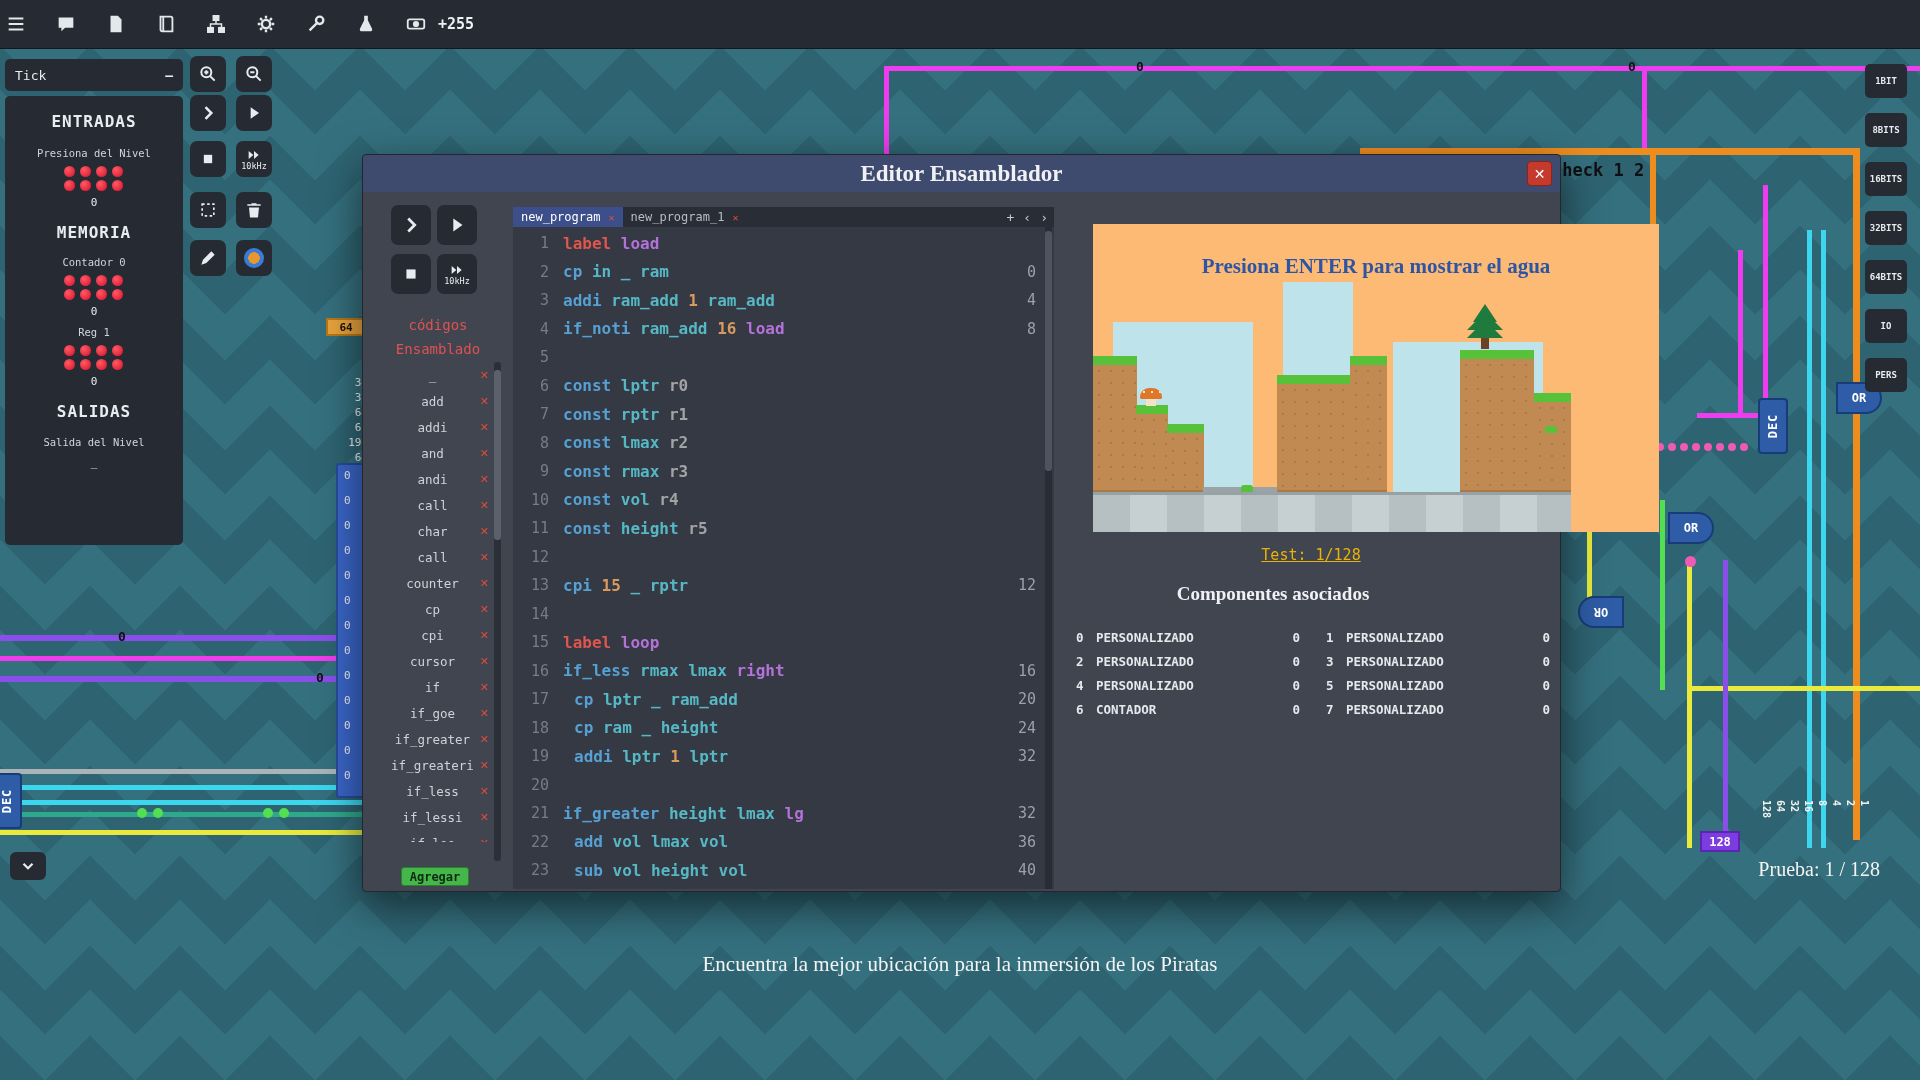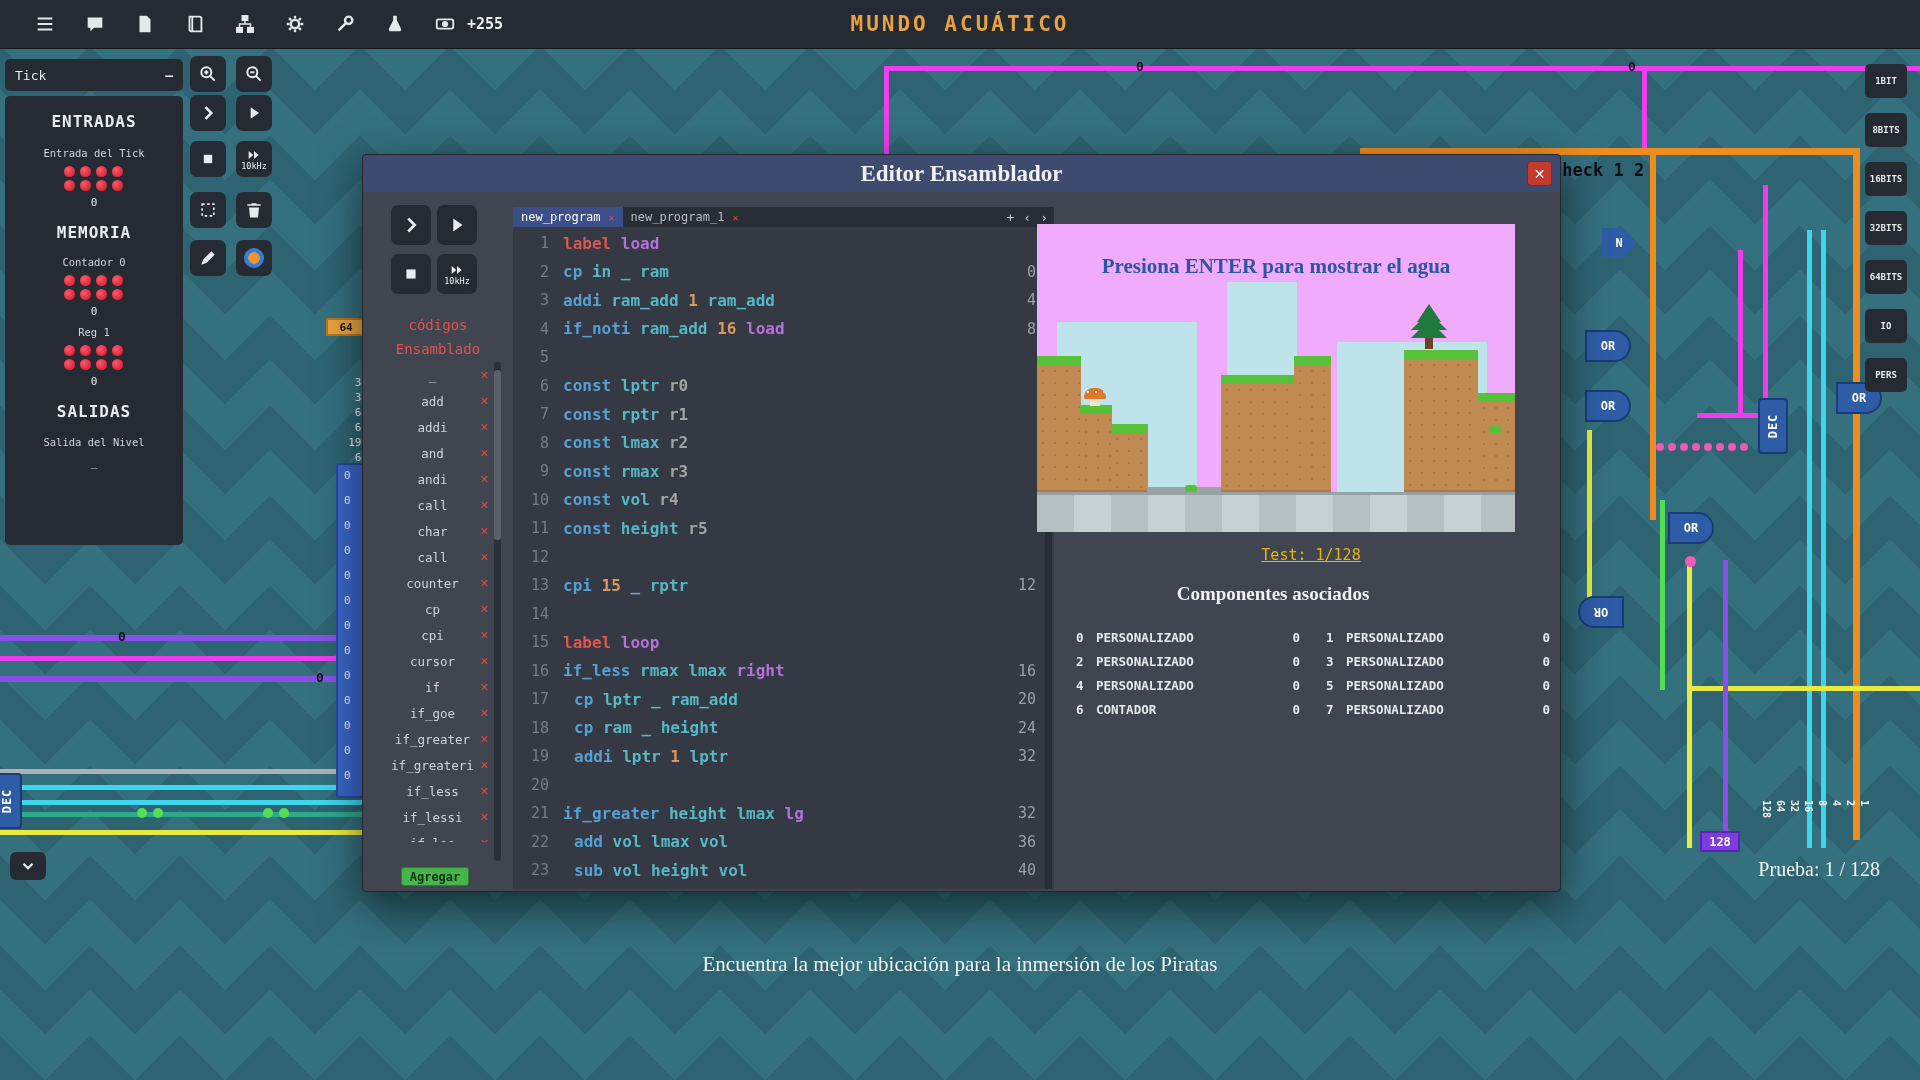--- a/index.html
+++ b/index.html
@@ -42,21 +42,21 @@
               font:bold 11px "DejaVu Sans Mono",monospace; display:flex; align-items:center; justify-content:center; }
   #mem-values { position:absolute; left:4px; top:58px; width:38px; text-align:right; }
   .mem-val { color:#eef1f4; font:11px "DejaVu Sans Mono",monospace; height:15px; }
   #mem-panel { position:absolute; left:10px; top:145px; width:52px; height:335px; background:#3a66c8;
                border:2px solid #284a9a; border-radius:3px; padding:4px 0 0 6px; }
   .mem-zero { color:#eef1f4; font:11px "DejaVu Sans Mono",monospace; height:25px; }
 
   
   #topbar { position:absolute; left:0; top:0; width:1920px; height:49px; background:#262b33;
             border-bottom:1px solid #14171c; z-index:60; display:flex; align-items:center; }
-  #topbar-icons { display:flex; align-items:center; gap:26px; padding-left:33px; }
+  #topbar-icons { display:flex; align-items:center; gap:26px; padding-left:4px; }
   .tb-icon { width:24px; height:24px; display:flex; align-items:center; justify-content:center; }
   .tb-icon svg { width:22px; height:22px; }
   #coin-amount { color:#eef1f4; font:bold 15px "DejaVu Sans Mono",monospace; margin-left:-16px; }
   #game-title { position:absolute; left:0; right:0; text-align:center; color:#e8a33d;
                 font:bold 21px "DejaVu Sans Mono",monospace; letter-spacing:3px; pointer-events:none; }
   #scores { position:absolute; right:10px; top:5px; text-align:right;
             font:bold 13px "DejaVu Sans Mono",monospace; color:#e2e6ea; line-height:20px; }
   #scores .row { display:flex; align-items:center; justify-content:flex-end; gap:6px; }
   .score-gates { color:#e8a33d; }
   .score-delay { color:#8f93e8; }
@@ -143,21 +143,21 @@
   .tk-kw  { color:#56a0d3; }
   .tk-op  { color:#56b8c4; }
   .tk-num { color:#d99a5b; }
   .tk-reg { color:#a3a3a3; }
   .tk-lkw { color:#e0564f; }
   .tk-lbl { color:#b472d8; }
   #code-scroll { position:absolute; left:682px; top:72px; width:7px; height:662px; background:#282c34; }
   #code-thumb { position:absolute; left:0; top:4px; width:7px; height:240px; background:#4e545e; border-radius:3px; }
 
   
-  #preview { position:absolute; left:674px; top:69px; width:478px; height:308px; background:#f0abfc; overflow:hidden; }
+  #preview { position:absolute; left:730px; top:69px; width:566px; height:308px; background:#fdba74; overflow:hidden; }
   .sil { position:absolute; background:#bfe3eb; }
   #preview-msg { position:absolute; left:0; right:0; top:30px; text-align:center; color:#2d55a5;
                  font:bold 21px "Liberation Serif",serif; z-index:5; }
   .stone-base { position:absolute; left:0; bottom:0; width:478px; height:40px; z-index:1;
                 background:repeating-linear-gradient(90deg,#b6bfc1 0 37px,#c6cfd1 37px 74px);
                 border-top:3px solid #98a1a4; }
   .dirt { position:absolute; bottom:40px; background:#c08a52; border-top:9px solid #57c13a;
           box-shadow:inset 0 9px 0 rgba(63,158,38,.0), inset 0 -2px 0 #a9794a; z-index:2;
           background-image:radial-gradient(#ab7a47 14%,transparent 15%); background-size:12px 12px; }
   .stone-col { position:absolute; bottom:40px; background:#c6cfd1; border-top:5px solid #9aa3a6; z-index:2;
@@ -354,30 +354,29 @@
           </svg>
         </span>
       <span class="tb-icon">
           <svg viewBox="0 0 24 24" fill="none" stroke="#e4e8ec" stroke-width="2">
             <rect x="3" y="7" width="18" height="10" rx="2"></rect>
             <circle cx="12" cy="12" r="2.4" fill="#e4e8ec"></circle>
           </svg>
         </span>
       <span id="coin-amount">+255</span>
     </div>
-    <div id="game-title">MUNDO ACUÁTICO</div>
   </div>
 
   <div id="tick-bar">
     <span>Tick</span>
     <span id="tick-min">–</span>
   </div>
   <div id="io-panel">
     <div class="panel-h" style="margin-top:16px">ENTRADAS</div>
-    <div class="panel-sub" style="margin-top:16px">Entrada del Tick</div>
+    <div class="panel-sub" style="margin-top:16px">Presiona del Nivel</div>
     <div class="led-dots">
         <span class="led"></span>
         <span class="led"></span>
         <span class="led"></span>
         <span class="led"></span>
         <span class="led"></span>
         <span class="led"></span>
         <span class="led"></span>
         <span class="led"></span>
       </div>

